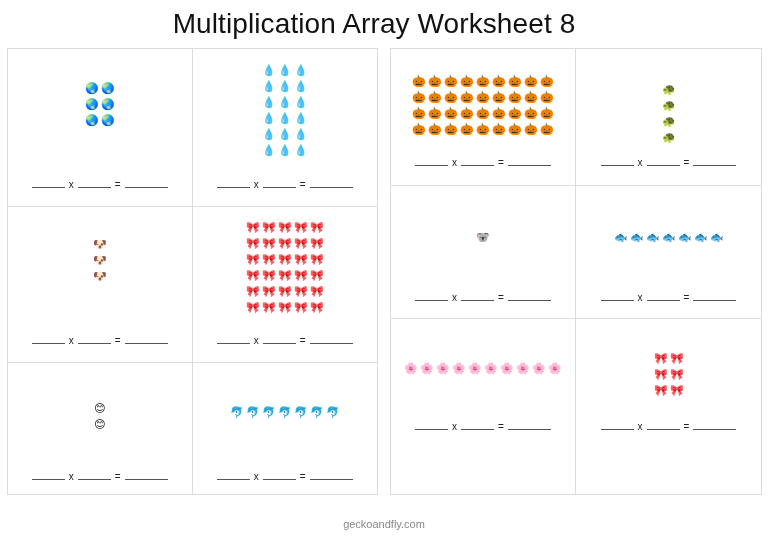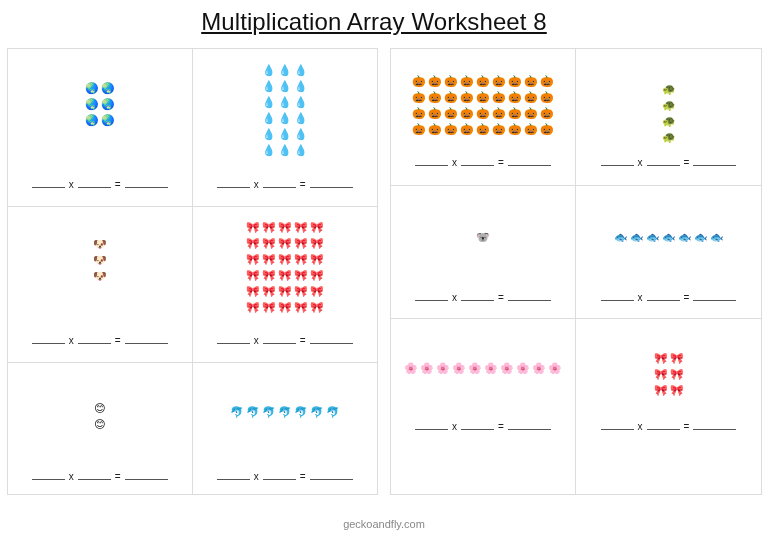--- a/index.html
+++ b/index.html
@@ -2,21 +2,21 @@
 <html><head>
 <meta charset="utf-8">
 <style>
   html, body { margin: 0; padding: 0; background: #ffffff; }
   body {
     width: 768px; height: 543px; position: relative; overflow: hidden;
     font-family: "Liberation Sans", "DejaVu Sans", sans-serif; color: #111;
   }
   .title {
     position: absolute; left: 0; top: 8px; width: 748px; text-align: center;
-    font-size: 24px; letter-spacing: 0.1px; color: #111; text-decoration: underline;
+    font-size: 28px; letter-spacing: 0.1px; color: #111;
   }
   .panel {
     position: absolute; border: 1px solid #dcdcdc; box-sizing: border-box;
     display: grid; grid-template-columns: 1fr 1fr;
   }
   .panel.left { left: 7px; top: 48px; width: 371px; height: 447px;
     grid-template-rows: 158px 156px 1fr; }
   .panel.right { left: 390px; top: 48px; width: 372px; height: 447px;
     grid-template-rows: 137px 133px 1fr; }
   .cell {

